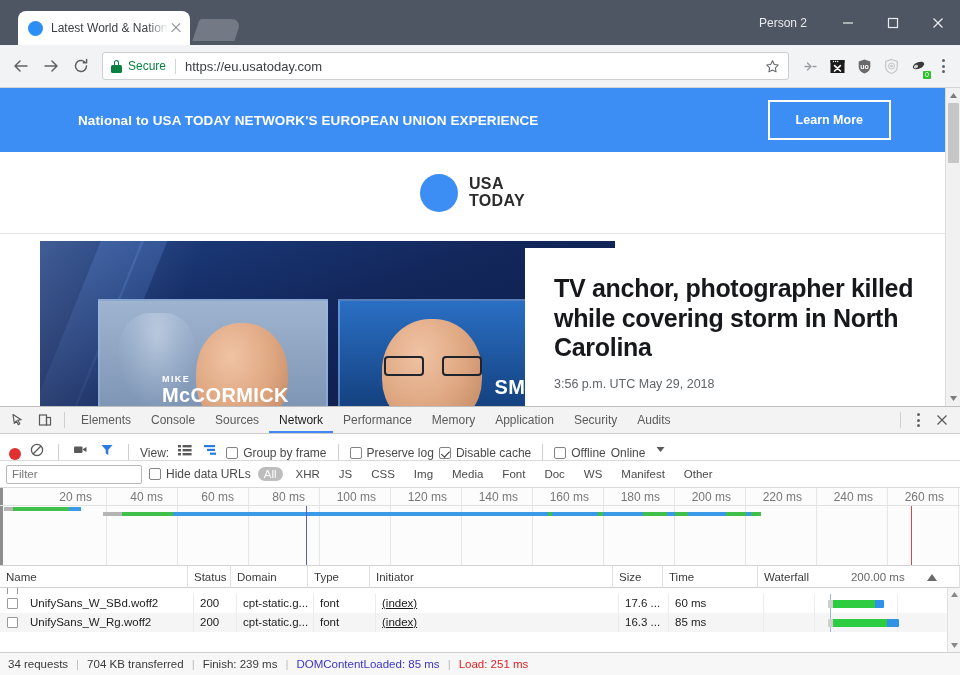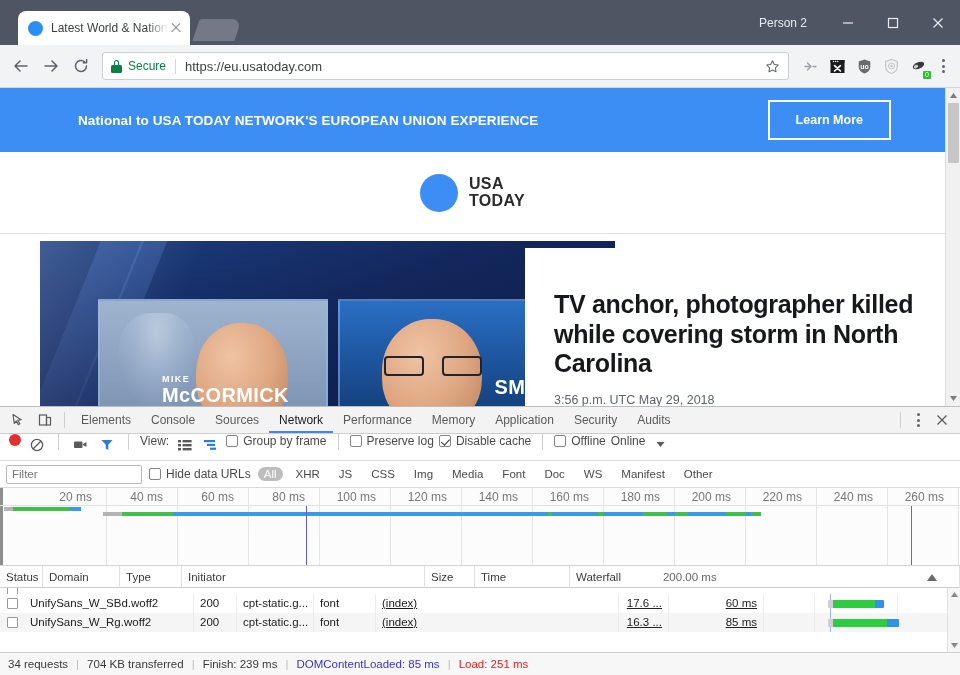--- a/index.html
+++ b/index.html
@@ -156,21 +156,21 @@
   .name-overlay.r { right: 4px; bottom: 2px; }
   .name-first { font-size: 9px; font-weight: bold; letter-spacing: 1.4px; }
   .name-last  { font-size: 20px; font-weight: bold; letter-spacing: .4px; }
   .name-years { font-size: 7px; letter-spacing: 2.2px; opacity: .85; }
 
   .hero-card {
     position: absolute; left: 525px; top: 14px; right: 0; bottom: 0;
     background: #fff; padding: 26px 30px 0 29px;
   }
   .hero-headline {
-    font-size: 25px; font-weight: bold; color: #16181c; line-height: 1.18; letter-spacing: -.3px; margin-top: 16px;
+    font-size: 25px; font-weight: bold; color: #16181c; line-height: 1.18; letter-spacing: -.3px;
   }
   .hero-time { font-size: 12.5px; color: #5e6469; margin-top: 14px; }
 
   .page-scrollbar {
     position: absolute; right: 0; top: 0; bottom: 0; width: 15px;
     background: #f1f1f1; border-left: 1px solid #dcdcdc;
   }
   .sb-arrow { height: 15px; display: flex; align-items: center; justify-content: center; color: #7b7b7b; }
   .sb-thumb { position: absolute; top: 15px; left: 2px; width: 11px; height: 60px; background: #c6c6c6; border-radius: 1px; }
 
@@ -186,21 +186,21 @@
   .dt-tool-btn { width: 27px; height: 26px; display: flex; align-items: center; justify-content: center; color: #5a5a5a; }
   .dt-vsep { width: 1px; height: 16px; background: #cfcfcf; margin: 0 6px; flex: none; }
   .dt-tab {
     padding: 0 10px; height: 26px; line-height: 26px; color: #5a5a5a; font-size: 12px; white-space: nowrap;
   }
   .dt-tab.active { color: #1a1a1a; box-shadow: inset 0 -2px 0 #4285f4; }
   .dt-tabbar-right { margin-left: auto; display: flex; align-items: center; padding-right: 5px; }
   .dt-close { width: 26px; height: 26px; display: flex; align-items: center; justify-content: center; color: #5a5a5a; }
 
   .dt-toolbar {
-    height: 27px; display: flex; align-items: flex-start; padding: 0 6px; gap: 5px;
+    height: 27px; display: flex; align-items: flex-end; padding: 0 6px; gap: 5px;
     border-bottom: 1px solid #dadada; flex: none; background: #fff;
   }
   .record-dot { width: 12px; height: 12px; border-radius: 50%; background: #e13030; flex: none; margin-left: 3px; }
   .tb-icon { width: 21px; height: 21px; display: flex; align-items: center; justify-content: center; color: #5a5a5a; flex: none; }
   .tb-label { color: #4a4a4a; font-size: 12px; white-space: nowrap; }
   .chk { width: 12px; height: 12px; border: 1px solid #848484; background: #fff; border-radius: 2px; flex: none; position: relative; }
   .chk.on { background: #fff; }
   .chk.on::after {
     content: ""; position: absolute; left: 3.5px; top: .5px; width: 3.5px; height: 7px;
     border: solid #333; border-width: 0 1.6px 1.6px 0; transform: rotate(43deg);
@@ -238,21 +238,21 @@
   .grid-head {
     height: 22px; display: flex; align-items: center; border-bottom: 1px solid #cfcfcf;
     background: #fff; flex: none; font-size: 11.5px; color: #3a3a3a;
   }
   .gh { padding: 0 6px; border-right: 1px solid #e0e0e0; height: 22px; line-height: 22px; overflow: hidden; white-space: nowrap; }
   .grid-body { flex: 1; overflow: hidden; position: relative; }
   .grid-row { height: 19px; display: flex; align-items: center; font-size: 11.5px; color: #222; }
   .grid-row.alt { background: #f5f5f5; }
   .grid-row.clipped { height: 6px; overflow: hidden; }
   .gc { padding: 0 6px; height: 19px; line-height: 19px; overflow: hidden; white-space: nowrap; border-right: 1px solid #ececec; }
-  .gc.num { text-align: right; text-decoration: underline; }
+  .gc.num { text-align: left; }
   .row-chk { width: 11px; height: 11px; border: 1px solid #999; background: #fff; border-radius: 1px; margin-left: 7px; margin-right: 6px; flex: none; }
   .link-idx { color: #1a1a1a; text-decoration: underline; }
   .wf-cell { position: relative; flex: 1; height: 19px; }
   .wf-bar { position: absolute; top: 6px; height: 8px; display: flex; border-radius: 1px; overflow: hidden; }
   .wf-bar .q { background: #cfcfcf; height: 100%; }
   .wf-bar .g { background: #2ecc40; height: 100%; }
   .wf-bar .b { background: #2f92e8; height: 100%; }
   .wf-grid-line { position: absolute; top: 0; bottom: 0; width: 1px; background: #ededed; }
   .wf-dcl { position: absolute; top: 0; bottom: 0; width: 1px; background: #9ab8e8; }
   .wf-load { position: absolute; top: 0; bottom: 0; width: 1px; background: #f4a0a0; }
@@ -637,20 +637,21 @@
           <span class="seg-blue" style="width:5px;"></span>
           <span class="seg-green" style="width:10px;"></span>
         </div>
         <div class="ov-marker" style="left:306px;background:#5b5bd6;"></div>
         <div class="ov-marker" style="left:911px;background:#d04a4a;"></div>
       </div>
     </div>
 
     <div class="dt-grid">
       <div class="grid-head">
+        <div class="gh" style="width:188px;">Name</div>
         <div class="gh" style="width:43px;">Status</div>
         <div class="gh" style="width:77px;">Domain</div>
         <div class="gh" style="width:62px;">Type</div>
         <div class="gh" style="width:243px;">Initiator</div>
         <div class="gh" style="width:50px;">Size</div>
         <div class="gh" style="width:95px;">Time</div>
         <div class="gh" style="flex:1;display:flex;align-items:center;">
           <span>Waterfall</span>
           <span style="margin-left:42px;color:#666;">200.00 ms</span>
           <span style="margin-left:auto;margin-right:16px;">

